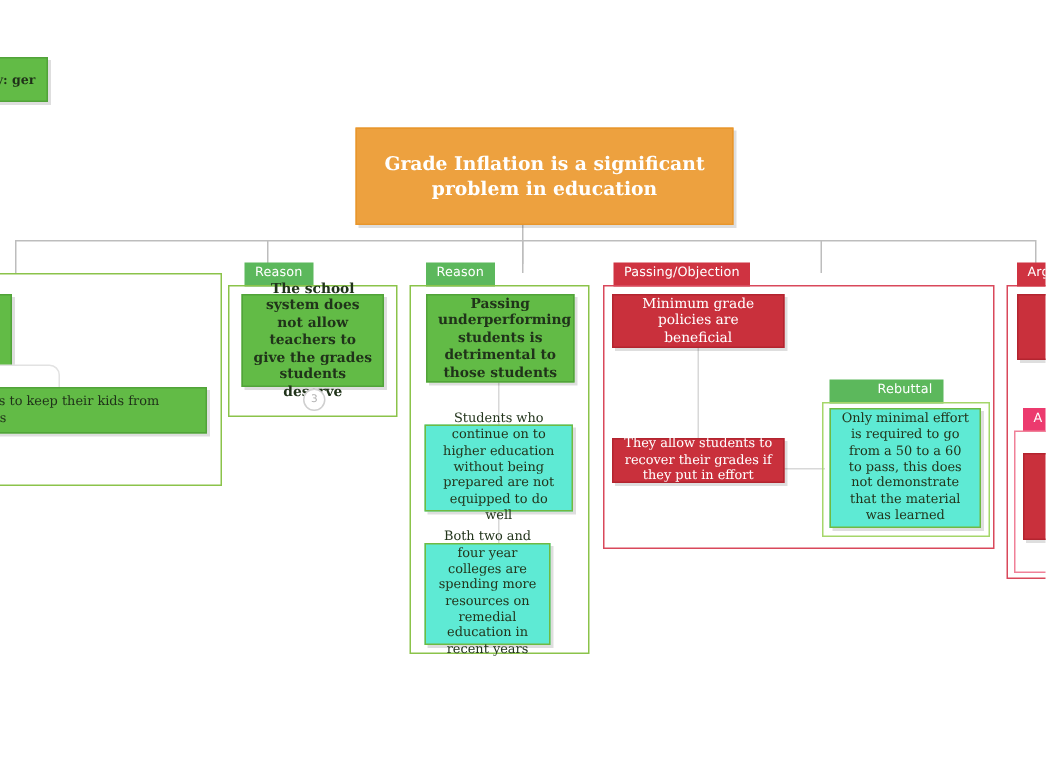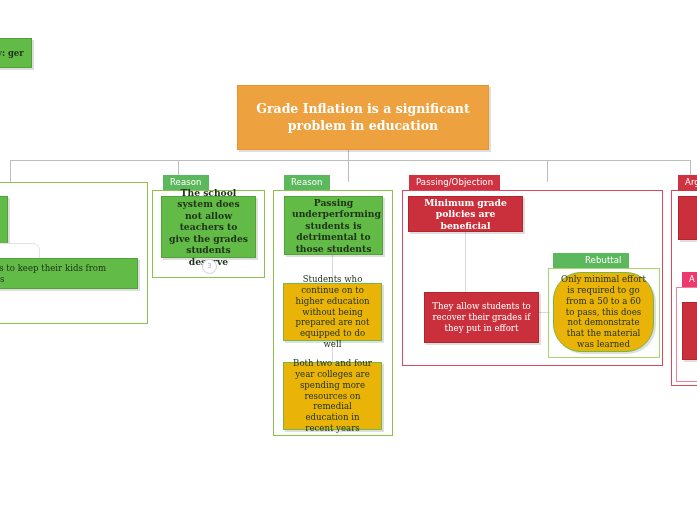--- a/index.html
+++ b/index.html
@@ -65,37 +65,37 @@
     line-height:1.35;
   }
   .node.green-strong{
     background:#62bb46;
     border:1px solid #51a339;
     color:#20331a;
     font-weight:bold;
     font-size:9.2px;
   }
   .node.green-light{
-    background:#eab308;
+    background:#5eead4;
     border:1px solid #6fba42;
     color:#23351c;
     font-size:8.6px;
     font-weight:normal;
   }
   .node.green-plain{
     background:#62bb46;
     border:1px solid #51a339;
     color:#1f3119;
     font-size:8.6px;
   }
   .node.red-strong{
     background:#c9303c;
     border:1px solid #b3242f;
     color:#ffffff;
-    font-weight:bold;
+    font-weight:normal;
     font-size:9.2px;
   }
   .node.red-plain{
     background:#c9303c;
     border:1px solid #b3242f;
     color:#ffffff;
     font-size:8.6px;
   }
 
   
@@ -165,40 +165,40 @@
   <div class="tab green" style="left:284px;top:175px;">
     <span>Reason</span>
   </div>
   <div class="group green" style="left:273px;top:190px;width:120px;height:246px;"></div>
   <div class="node green-strong" style="left:284px;top:196px;width:99px;height:59px;">
     <span>Passing underperforming students is detrimental to those students</span>
   </div>
   <div class="node green-light" style="left:283px;top:283px;width:99px;height:58px;">
     <span>Students who continue on to higher education without being prepared are not equipped to do well</span>
   </div>
-  <div class="node green-light" style="left:283px;top:362px;width:99px;height:68px;">
+  <div class="node green-light" style="left:283px;top:362px;width:84px;height:68px;">
     <span>Both two and four year colleges are spending more resources on remedial education in recent years</span>
   </div>
 
   <div class="tab red" style="left:409px;top:175px;">
     <span>Passing/Objection</span>
   </div>
   <div class="group red" style="left:402px;top:190px;width:261px;height:176px;"></div>
   <div class="node red-strong" style="left:408px;top:196px;width:115px;height:36px;">
     <span>Minimum grade policies are beneficial</span>
   </div>
-  <div class="node red-plain" style="left:408px;top:292px;width:115px;height:51px;margin-left:16px;">
+  <div class="node red-plain" style="left:408px;top:292px;width:115px;height:30px;">
     <span>They allow students to recover their grades if they put in effort</span>
   </div>
 
   <div class="tab green" style="left:553px;top:253px;padding-left:32px;">
     <span>Rebuttal</span>
   </div>
   <div class="group green-soft" style="left:548px;top:268px;width:112px;height:90px;"></div>
-  <div class="node green-light" style="left:553px;top:272px;width:101px;height:80px;border-radius:28px;">
+  <div class="node green-light" style="left:553px;top:272px;width:101px;height:80px;">
     <span>Only minimal effort is required to go from a 50 to a 60 to pass, this does not demonstrate that the material was learned</span>
   </div>
 
   <div class="group red" style="left:671px;top:190px;width:110px;height:196px;"></div>
   <div class="tab red" style="left:678px;top:175px;">
     <span>Arg</span>
   </div>
   <div class="node red-strong" style="left:678px;top:196px;width:90px;height:44px;">
       <span></span>
     </div>

